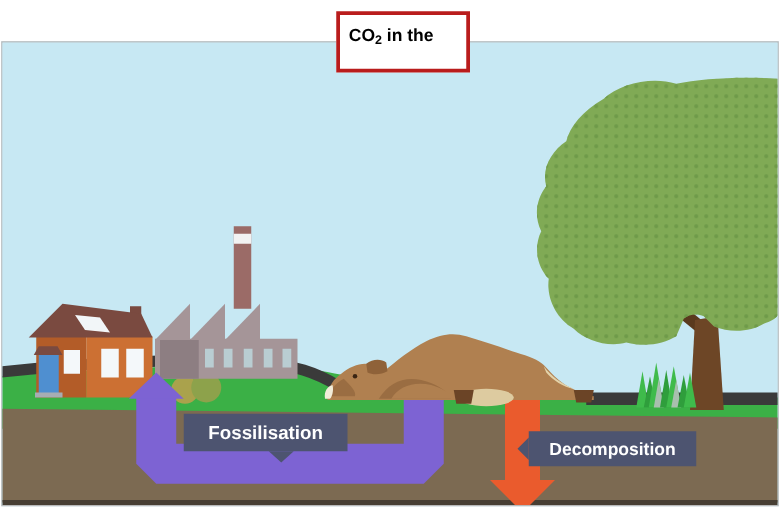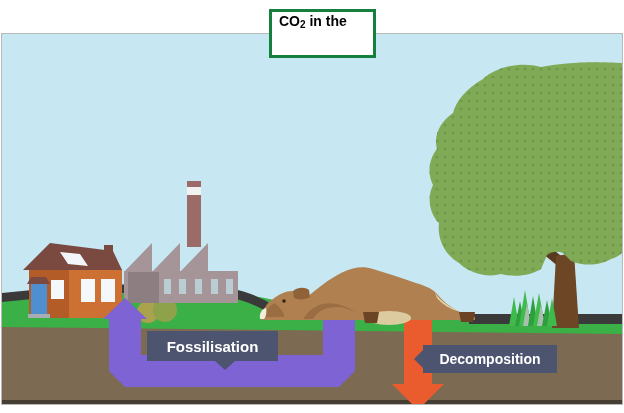--- a/index.html
+++ b/index.html
@@ -14,23 +14,23 @@
     position:absolute;left:1px;top:33px;width:620px;height:370px;
     border:1px solid #b9b9b9;
     background:#c7e8f3;
   }
   .scene svg{display:block;}
   .co2-box{
     position:absolute;left:269px;top:9px;
     width:107px;height:49px;
     box-sizing:border-box;
     background:#ffffff;
-    border:3px solid #15803d;
+    border:3px solid #b91c1c;
     color:#000000;
-    font-size:14px;font-weight:bold;line-height:15px;
+    font-size:14px;font-weight:bold;line-height:28px;
     padding:2px 0 0 7px;
     z-index:5;
   }
   .co2-sub{font-size:10px;position:relative;top:2px;}
   .tag{
     position:absolute;
     background:#4d5470;color:#ffffff;
     font-weight:bold;
     display:flex;align-items:center;justify-content:center;
     z-index:4;

